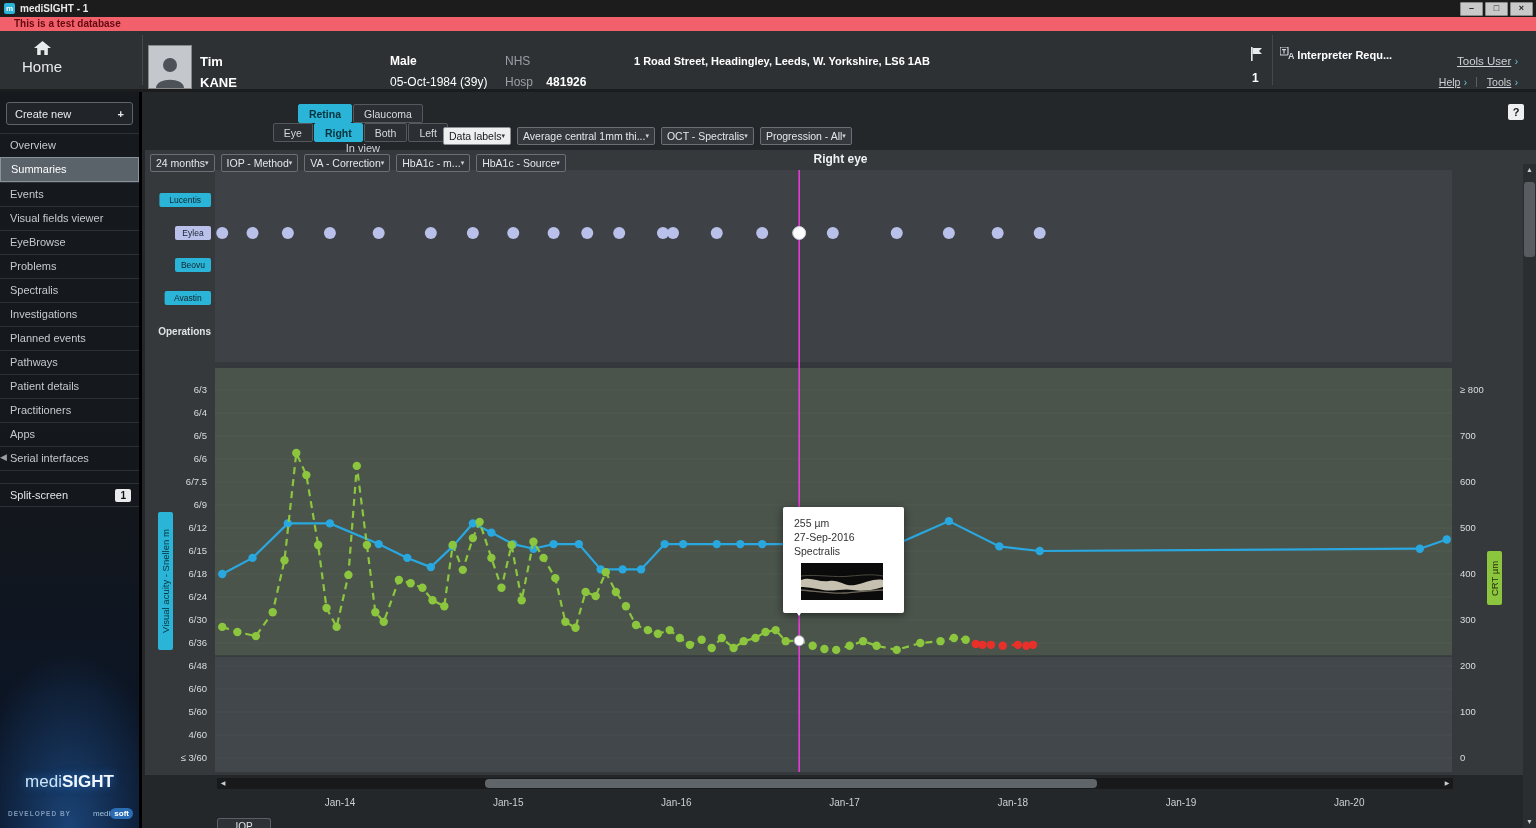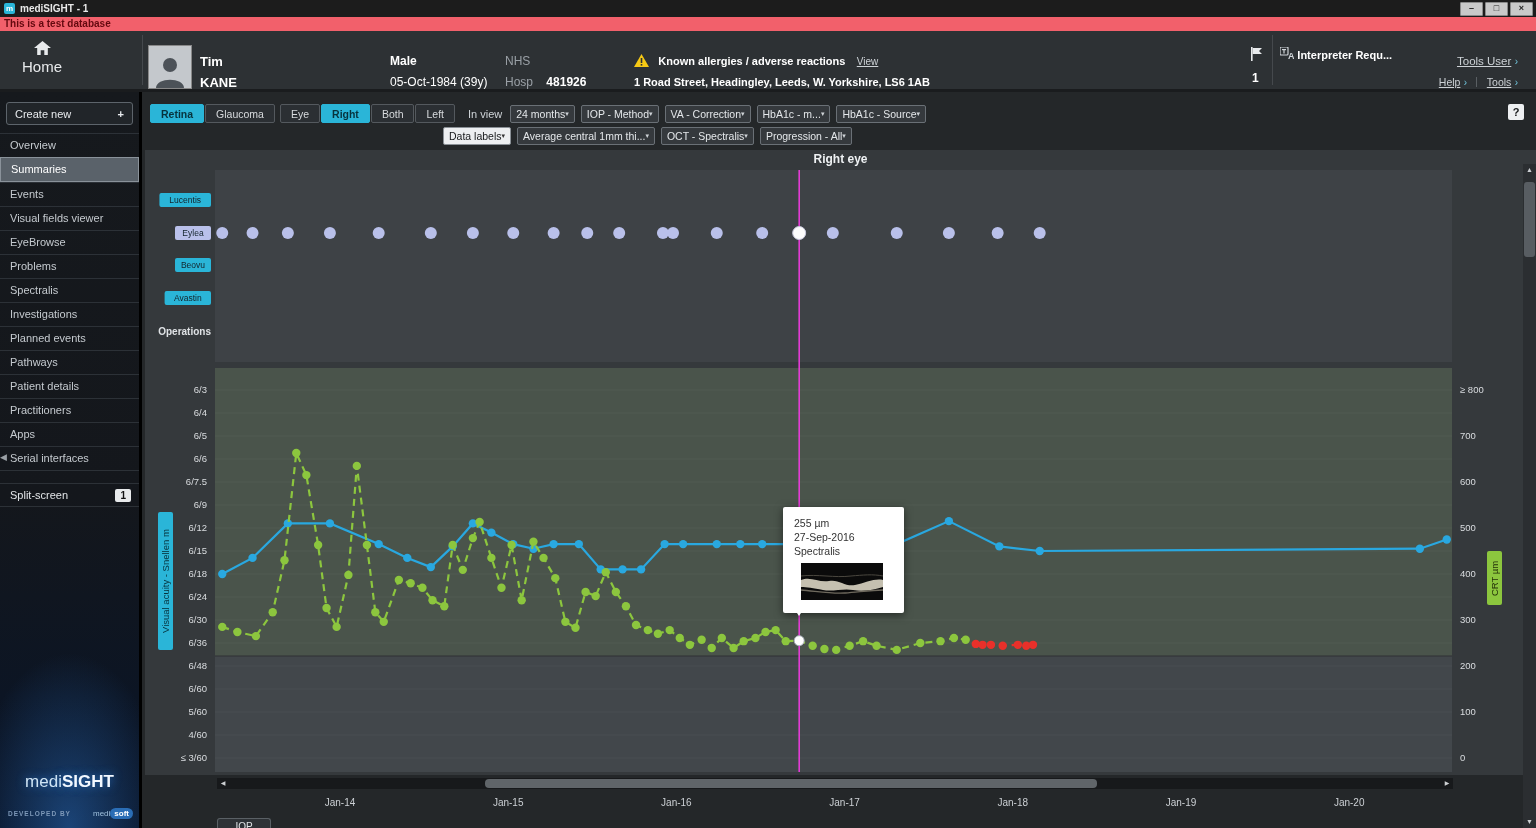--- a/index.html
+++ b/index.html
@@ -8,21 +8,21 @@
   
   .titlebar{position:absolute;left:0;top:0;width:1536px;height:17px;background:#1c1c1c;
             display:flex;align-items:center;color:#e9e9e9;font-size:10px;font-weight:bold;}
   .app-ico{width:11px;height:11px;margin:0 5px 0 4px;background:#2ab5d8;color:#fff;border-radius:2px;
            font-size:8px;line-height:11px;text-align:center;font-weight:bold;}
   .win-controls{margin-left:auto;display:flex;gap:2px;margin-right:3px;}
   .wbtn{width:21px;height:12px;background:#c9c9c9;color:#222;font-size:9px;line-height:11px;
         text-align:center;border:1px solid #8b8b8b;border-radius:1px;font-weight:bold;}
   
   .banner{position:absolute;left:0;top:17px;width:1536px;height:14px;background:#f2606b;
-          color:#64090f;font-size:10px;font-weight:bold;line-height:14px;padding-left:4px;box-sizing:border-box;}
+          color:#64090f;font-size:10px;font-weight:bold;line-height:14px;padding-left:14px;box-sizing:border-box;}
   
   .header{position:absolute;left:0;top:31px;width:1536px;height:61px;background:#2d3134;border-bottom:3px solid #1a1c1e;box-sizing:border-box;color:#fff;}
   .hsep{position:absolute;top:4px;height:50px;width:1px;background:#45494d;}
   .home{position:absolute;left:16px;top:10px;width:52px;text-align:center;color:#e8eaec;font-size:15px;cursor:pointer;}
   .avatar{position:absolute;left:148px;top:14px;width:42px;height:42px;background:#c4c8cc;border:1px solid #888;
           display:flex;align-items:flex-end;justify-content:center;overflow:hidden;}
   .hcol{position:absolute;top:20px;line-height:21px;font-size:12px;}
   .b{font-weight:bold;}
   .dim{color:#9aa0a6;}
   .link{text-decoration:underline;color:#cdd2d6;cursor:pointer;}
@@ -48,21 +48,21 @@
            text-shadow:0 0 10px rgba(50,130,220,.8);}
   .side-logo .medi{color:#cfe4f4;}
   .side-logo .sight{color:#f2f8ff;font-weight:bold;}
   .dev-row{position:absolute;bottom:10px;left:8px;right:6px;display:flex;justify-content:space-between;align-items:center;z-index:2;}
   .dev-by{font-size:6.5px;letter-spacing:1px;color:#7d98b8;font-weight:bold;}
   .dev-badge{font-size:8px;color:#9fc0dd;}
   .dev-badge .soft{background:#2a6db5;color:#fff;border-radius:7px;padding:1px 4px;font-weight:bold;}
   .collapse{position:absolute;left:0px;top:452px;color:#9aa0a6;font-size:9px;z-index:3;cursor:pointer;}
   
   .chart-outer{position:absolute;left:145px;top:150px;width:1391px;height:625px;background:#35393c;}
-  .toolbar-row{position:absolute;display:flex;align-items:center;z-index:4;}
+  .toolbar-row{position:absolute;display:flex;align-items:center;z-index:4;flex-direction:column;}
   .tbtn{height:17px;padding:0 10px;background:#2b2f33;border:1px solid #54595e;color:#d7dadd;font-size:10.5px;
         display:inline-flex;align-items:center;border-radius:2px;margin-right:1px;cursor:pointer;}
   .tbtn.sel{background:#2ab5d8;color:#07333d;font-weight:bold;border-color:#2ab5d8;}
   .dd{height:16px;background:#35393d;border:1px solid #6a7076;color:#e4e7ea;font-size:10.5px;
       display:inline-flex;align-items:center;padding:0 5px;gap:0;border-radius:2px;margin-right:6px;cursor:pointer;}
   .dd.light{background:#edeff1;color:#16181a;border-color:#8a9096;}
   .dd-arrow{font-size:7px;color:#cfd3d7;}
   .dd.light .dd-arrow{color:#333;}
   .inview{color:#cfd4d8;font-size:11px;margin:0 8px 0 12px;}
   .help-btn{position:absolute;left:1508px;top:104px;width:16px;height:16px;background:#edeff1;color:#16181a;
@@ -128,29 +128,20 @@
     <div class="hcol" style="left:390px">
       <div class="b">Male</div>
       <div>05-Oct-1984 (39y)</div>
     </div>
     <div class="hcol" style="left:505px">
       <div class="dim">NHS</div>
       <div><span class="dim">Hosp</span>
            <span class="b" style="margin-left:10px">481926</span></div>
     </div>
     <div class="hcol" style="left:634px">
-      <div>
-        <svg class="warn-tri" width="15" height="13" viewBox="0 0 15 13">
-          <path d="M7.5 0 L15 13 L0 13 Z" fill="#f6c915"></path>
-            <rect x="6.7" y="4" width="1.6" height="5" fill="#2d3134"></rect>
-            <rect x="6.7" y="10" width="1.6" height="1.6" fill="#2d3134"></rect>
-        </svg>
-        <span class="b" style="font-size:11px">Known allergies / adverse reactions</span>
-        <span class="link" style="font-size:10px;margin-left:8px">View</span>
-      </div>
       <div class="b" style="font-size:11px">1 Road Street, Headingley, Leeds, W. Yorkshire, LS6 1AB</div>
     </div>
     <div class="hcol" style="left:1250px;top:16px">
       <svg width="13" height="14" viewBox="0 0 13 14">
         <rect x="1" y="0" width="1.6" height="14" fill="#e8eaec"></rect>
           <path d="M2.6 1 L12 1 L9 4 L12 7 L2.6 7 Z" fill="#e8eaec"></path>
       </svg>
       <div class="b" style="margin-left:2px">1</div>
     </div>
     <div class="hsep" style="left:1272px"></div>

